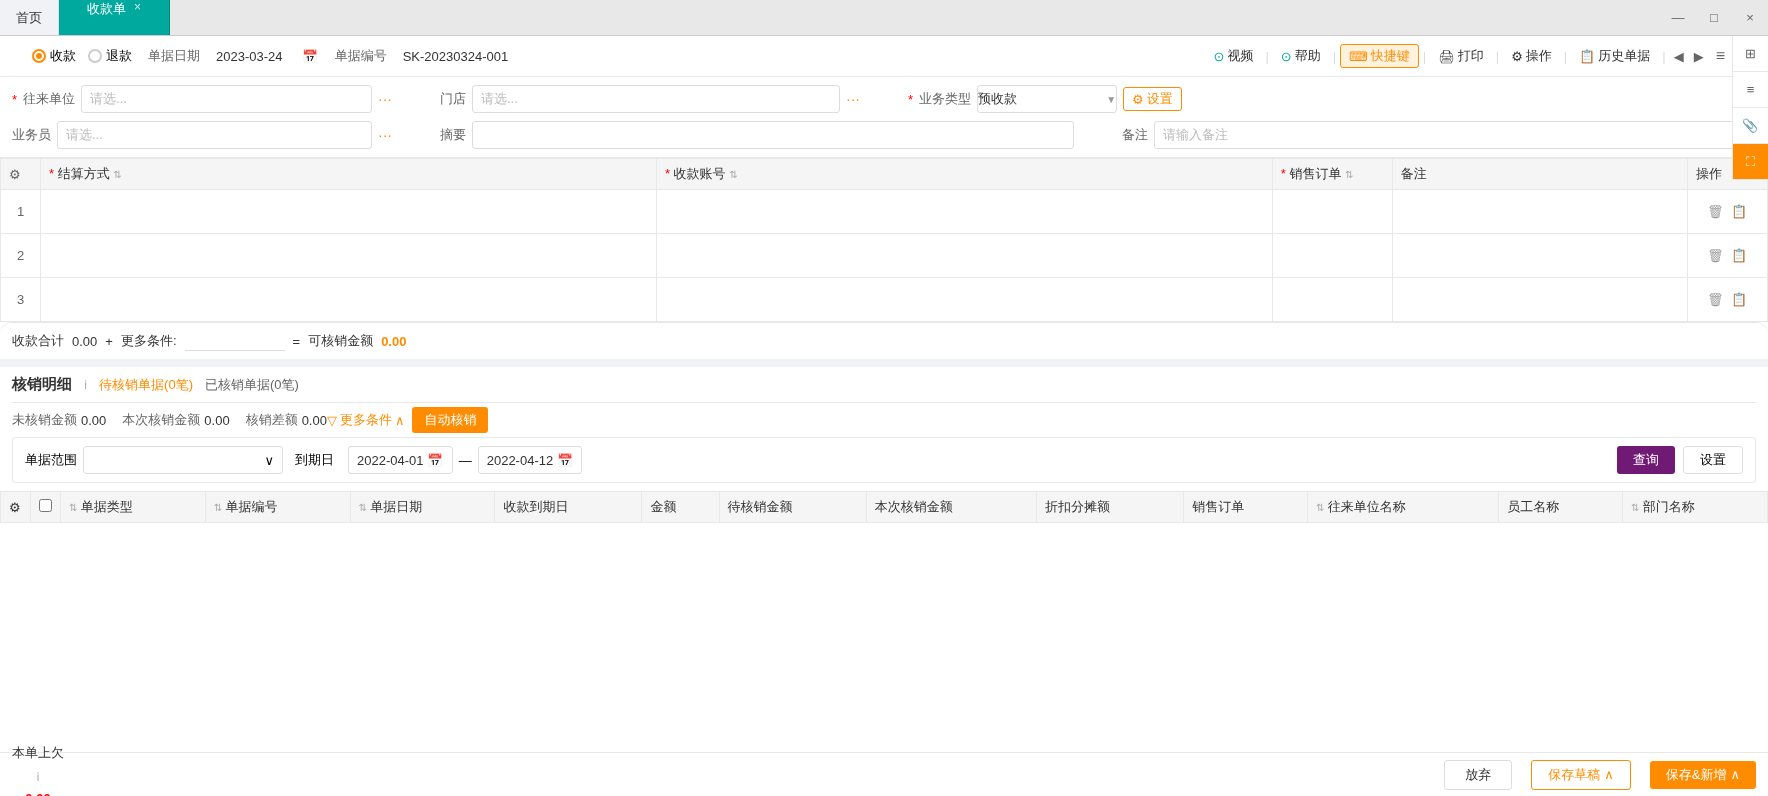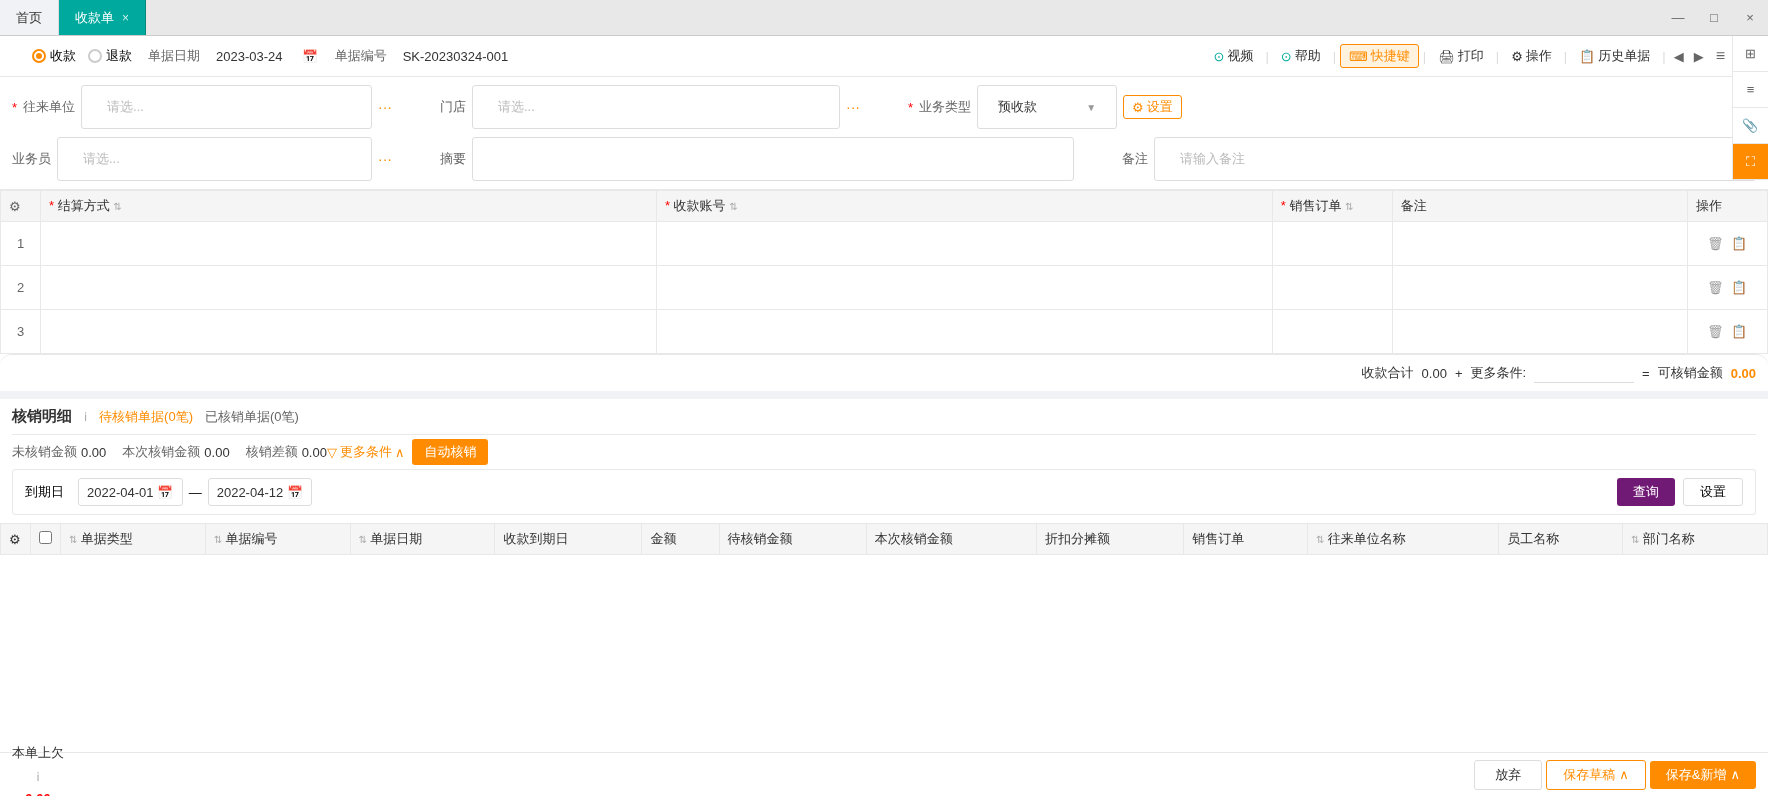--- a/index.html
+++ b/index.html
@@ -8,21 +8,21 @@
     
     .tab-bar {
       display: flex; align-items: center; background: #e8e8e8; height: 36px;
       border-bottom: 1px solid #ccc;
     }
     .tab-home {
       background: #f0f2f5; padding: 0 16px; height: 100%; display: flex; align-items: center;
       color: #333; cursor: pointer; border-right: 1px solid #ddd;
     }
     .tab-active {
-      background: #00a99d; padding: 0 16px; height: 100%; display: flex; align-items: center;
+      background: #00a99d; padding: 0 28px; height: 100%; display: flex; align-items: flex-start;
       color: #fff; cursor: pointer; border-right: 1px solid #00897b; gap: 8px;
     }
     .tab-close { cursor: pointer; color: rgba(255,255,255,0.8); font-size: 12px; }
     .window-controls { margin-left: auto; display: flex; align-items: center; gap: 0; }
     .win-btn { width: 36px; height: 36px; display: flex; align-items: center; justify-content: center; cursor: pointer; color: #666; }
 
     
     .main-content { background: #fff; height: calc(796px - 36px); display: flex; flex-direction: column; }
 
     
@@ -51,28 +51,28 @@
       padding: 2px 8px; border-radius: 3px; cursor: pointer; display: flex; align-items: center; gap: 3px;
     }
 
     
     .form-section { padding: 8px 12px; border-bottom: 1px solid #e8e8e8; display: flex; flex-direction: column; gap: 8px; }
     .form-row { display: flex; align-items: center; gap: 8px; }
     .form-field { display: flex; align-items: center; gap: 6px; flex: 1; }
     .required-star { color: #f00; }
     .input-placeholder { color: #bbb; }
     .input-box {
-      border: 1px solid #ddd; border-radius: 3px; padding: 3px 25px;
-      color: #bbb; flex: 1; min-width: 0; height: 44px; display: flex; align-items: center;
+      border: 1px solid #ddd; border-radius: 3px; padding: 3px 8px;
+      color: #bbb; flex: 1; min-width: 0; height: 28px; display: flex; align-items: center;
       cursor: text; background: #fff;
     }
     .more-btn { color: #ff8c00; cursor: pointer; font-size: 14px; }
     .select-box {
-      border: 1px solid #ddd; border-radius: 3px; padding: 3px 20px;
-      color: #333; min-width: 120px; height: 44px; display: flex; align-items: center;
+      border: 1px solid #ddd; border-radius: 3px; padding: 3px 0;
+      color: #333; min-width: 120px; height: 28px; display: flex; align-items: center;
       justify-content: space-between; cursor: pointer; background: #fff;
     }
     .select-arrow { color: #999; font-size: 10px; }
 
     
     .table-section { flex: 0 0 auto; }
     .data-table { width: 100%; border-collapse: collapse; }
     .data-table th {
       background: #f5f5f5; border: 1px solid #e8e8e8; padding: 6px 8px;
       text-align: left; font-weight: normal; color: #333; white-space: nowrap;
@@ -80,21 +80,21 @@
     .data-table td {
       border: 1px solid #e8e8e8; padding: 4px 8px; height: 44px; color: #333;
     }
     .data-table td.row-num { text-align: center; color: #666; width: 40px; }
     .table-header-gear { color: #666; cursor: pointer; }
     .col-actions { width: 80px; text-align: center; }
     .action-icon { color: #999; cursor: pointer; margin: 0 2px; }
 
     
     .summary-row {
-      display: flex; align-items: center; justify-content: flex-end;
+      display: flex; align-items: center; 
       padding: 8px 12px; border-top: 1px solid #e8e8e8; gap: 8px;
       background: #fff; color: #333; border-radius: 12px;
     }
     .summary-value { color: #333; }
     .summary-orange { color: #ff8c00; font-weight: bold; }
     .summary-input { border: none; border-bottom: 1px solid #ddd; width: 100px; padding: 2px; text-align: right; }
 
     
     .section-divider { height: 8px; background: #f0f2f5; }
 
@@ -135,21 +135,21 @@
     .sort-icon { color: #aaa; font-size: 10px; cursor: pointer; }
     .checkbox-col { width: 30px; text-align: center; }
 
     
     .footer-bar {
       display: flex; align-items: center; justify-content: space-between;
       padding: 8px 12px; border-top: 1px solid #e8e8e8; background: #fff;
       position: fixed; bottom: 0; left: 0; right: 0; height: 44px;
     }
     .footer-left { display: flex; align-items: center; gap: 6px; color: #333; flex-direction: column; }
-    .footer-right { display: flex; align-items: center; gap: 4px; }
+    .footer-right { display: flex; align-items: center; gap: 19px; }
     .discard-btn { border: 1px solid #ddd; background: #fff; border-radius: 3px; padding: 5px 20px; cursor: pointer; color: #333; }
     .save-draft-btn { background: #fff; border: 1px solid #ff8c00; color: #ff8c00; border-radius: 3px; padding: 5px 16px; cursor: pointer; display: flex; align-items: center; gap: 4px; }
     .save-new-btn { background: #ff8c00; color: #fff; border: none; border-radius: 3px; padding: 5px 16px; cursor: pointer; display: flex; align-items: center; gap: 4px; }
 
     
     .right-sidebar { position: fixed; right: 0; top: 36px; width: 36px; background: #fff; border-left: 1px solid #e8e8e8; display: flex; flex-direction: column; align-items: center; gap: 0; }
     .sidebar-icon { width: 36px; height: 36px; display: flex; align-items: center; justify-content: center; cursor: pointer; color: #666; border-bottom: 1px solid #e8e8e8; }
     .sidebar-icon.active { background: #ff8c00; color: #fff; }
 
     
@@ -407,20 +407,27 @@
           <span>∧</span>
         </span>
         <button class="auto-btn">
           <span>自动核销</span>
         </button>
       </div>
     </div>
 
     <div class="filter-row">
       <div class="filter-field">
+        <span>单据范围</span>
+        <div class="filter-select" style="width:200px;">
+          <span></span>
+          <span>∨</span>
+        </div>
+      </div>
+      <div class="filter-field">
         <span>到期日</span>
         <div class="date-range">
           <div class="date-input">
             <span>2022-04-01</span>
             <span style="color:#aaa;margin-left:4px;">📅</span>
           </div>
           <span>—</span>
           <div class="date-input">
             <span>2022-04-12</span>
             <span style="color:#aaa;margin-left:4px;">📅</span>

